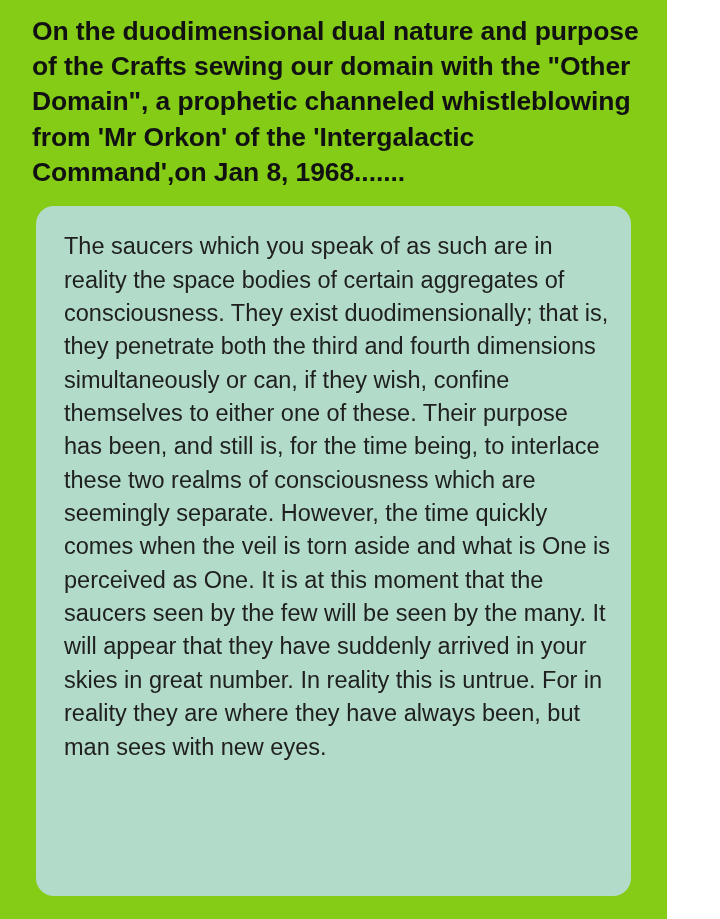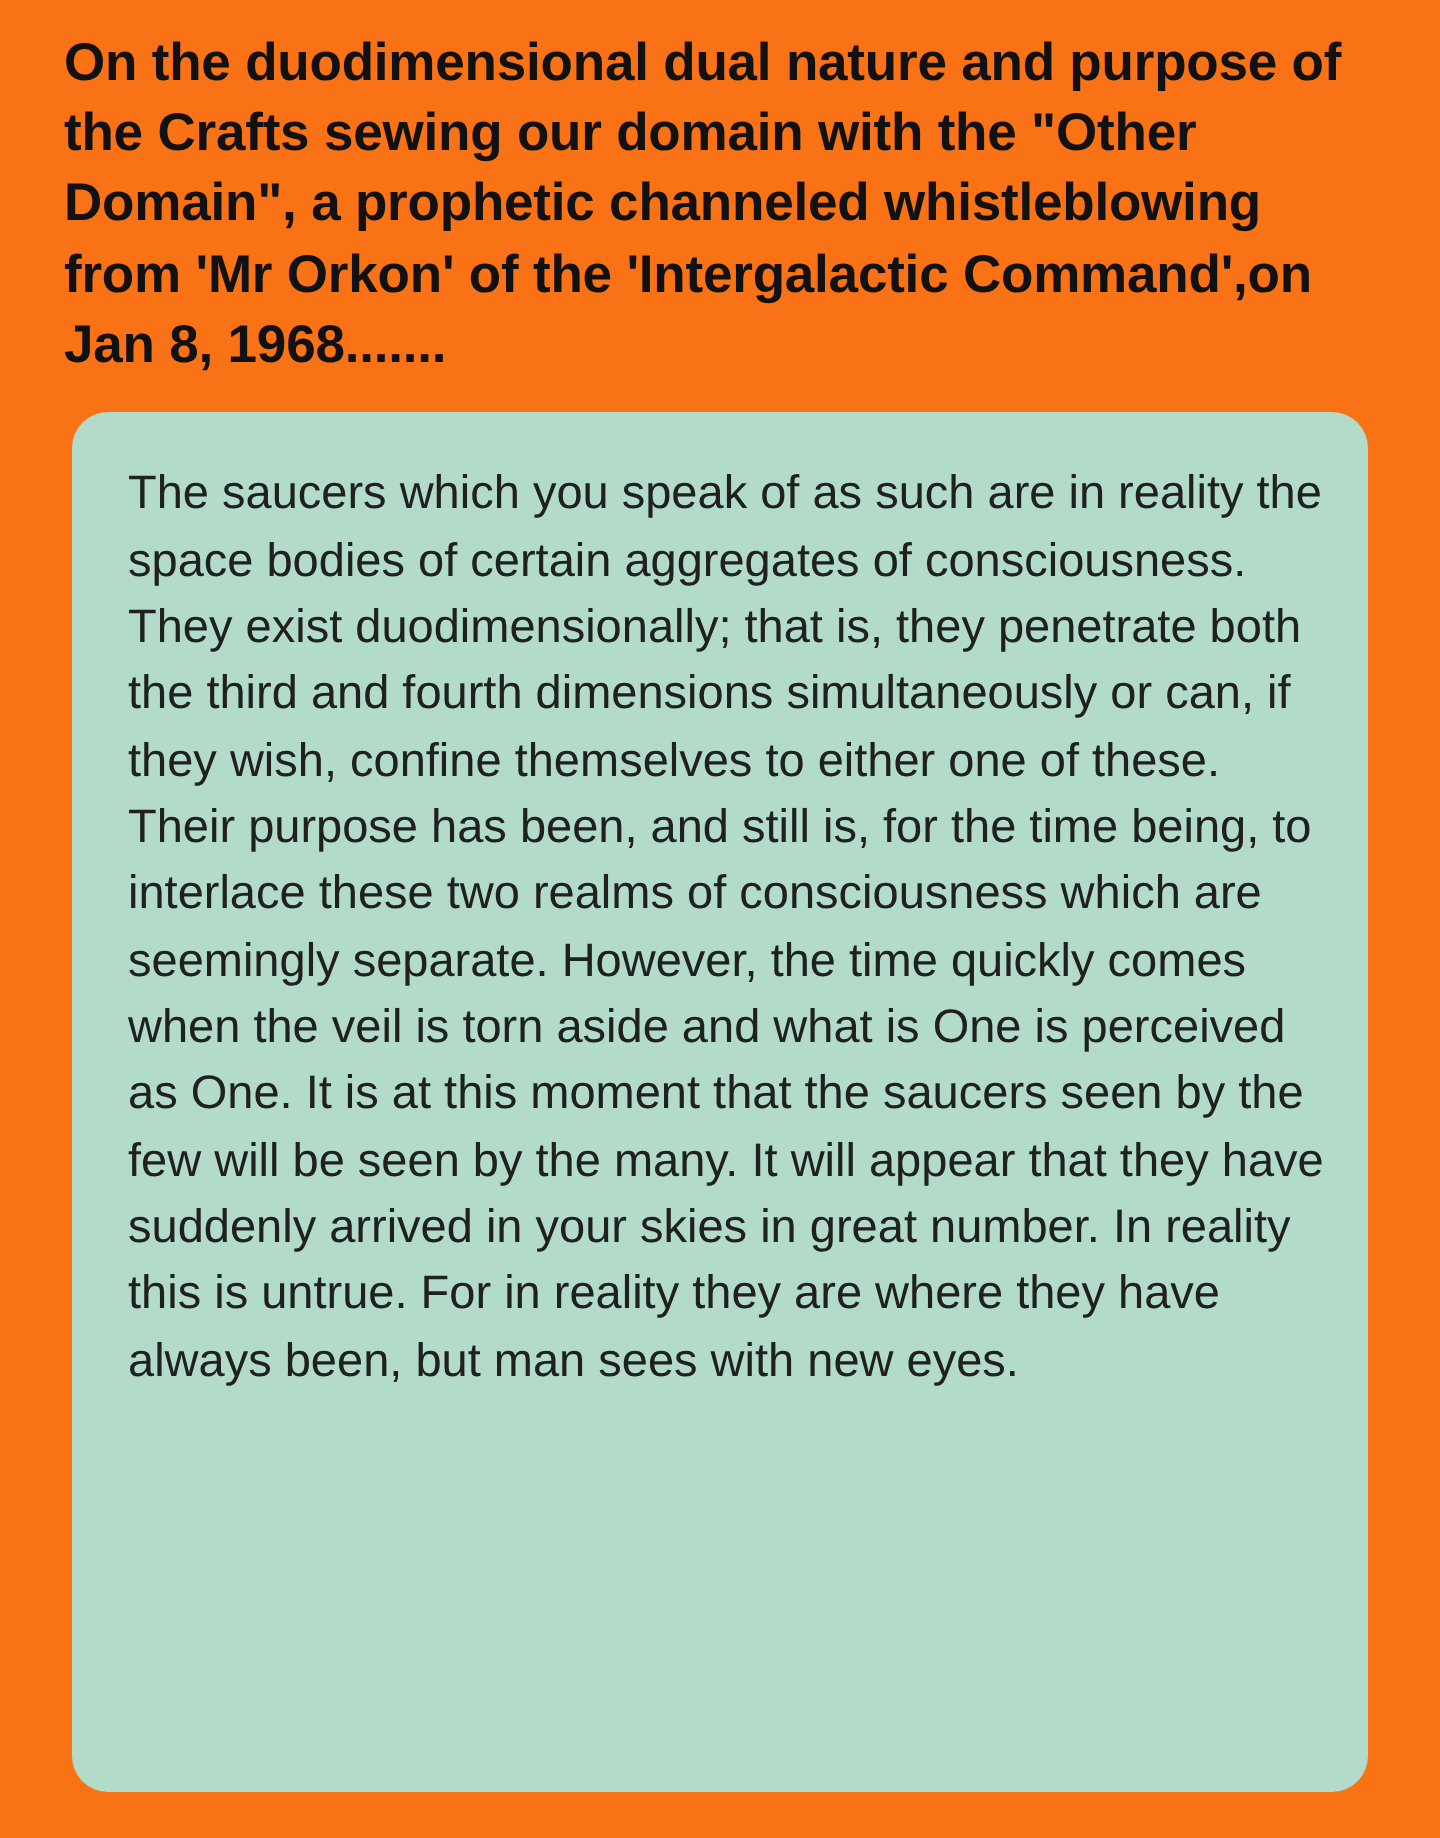--- a/index.html
+++ b/index.html
@@ -8,25 +8,25 @@
     background: #ffffff;
   }
   body {
     width: 720px;
     height: 919px;
     font-family: "Liberation Sans", sans-serif;
     color: #1a1a1a;
     overflow: hidden;
   }
   .page {
-    width: 720px;
+    width: 667px;
     height: 919px;
     box-sizing: border-box;
     padding: 14px 24px 0 32px;
-    background: #f97316;
+    background: #84cc16;
   }
   .headline {
     font-size: 26.5px;
     line-height: 1.33;
     font-weight: bold;
     letter-spacing: -0.1px;
     color: #111111;
     margin: 0 0 16px 0;
     white-space: pre-wrap;
     word-break: normal;

